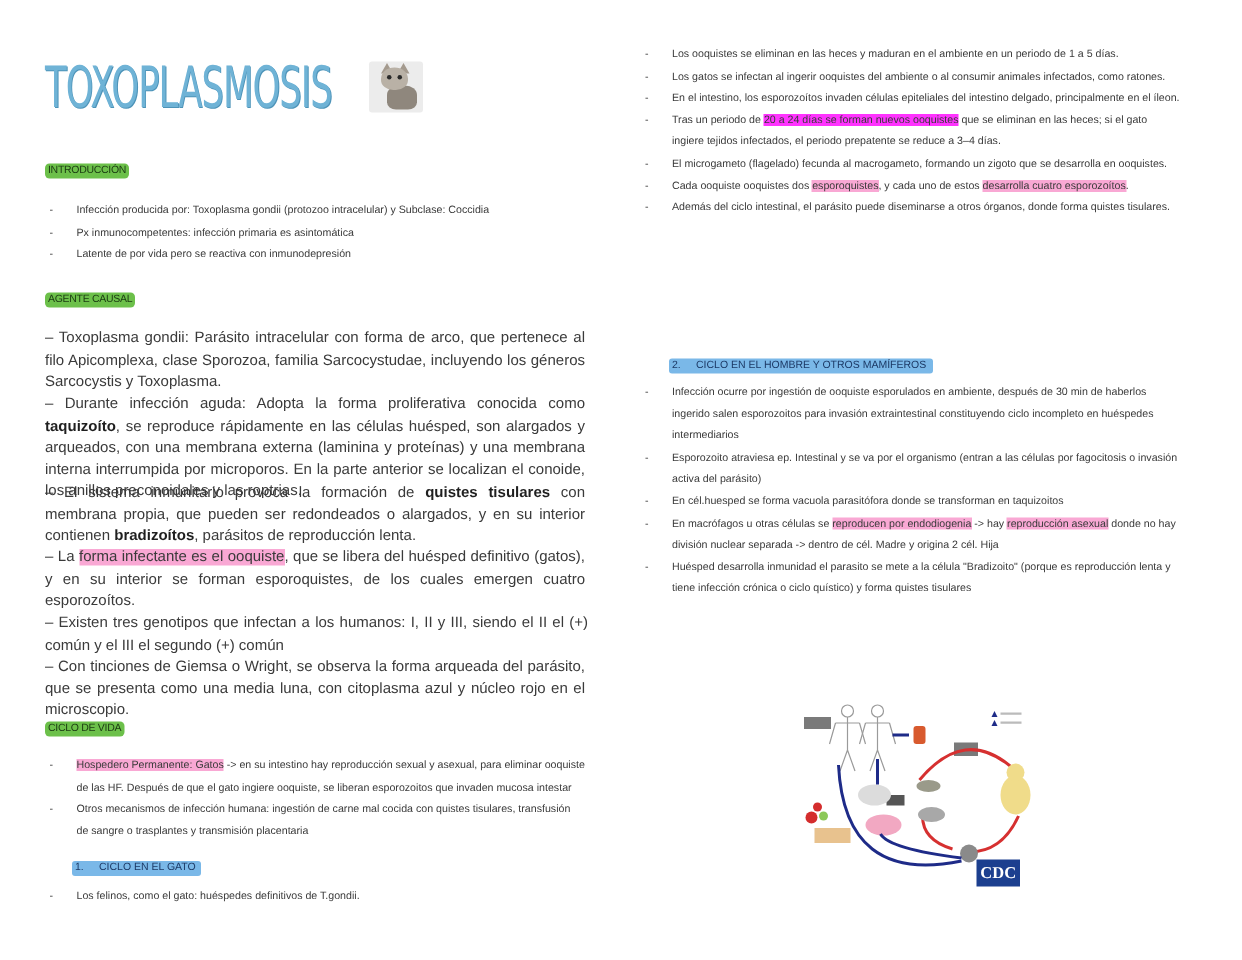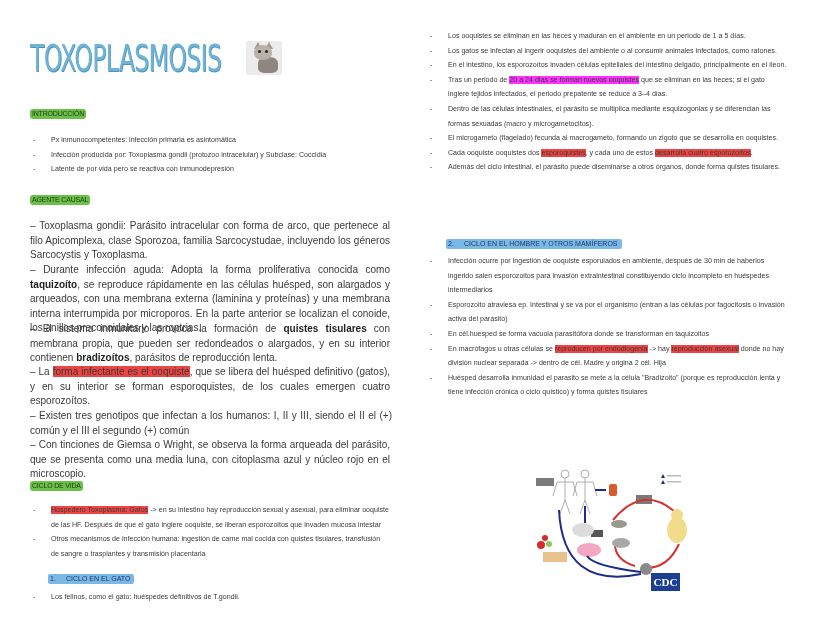--- a/index.html
+++ b/index.html
@@ -13,21 +13,21 @@
   .kitten .head { position:absolute; left:8px; top:4px; width:18px; height:15px; background:#b9b1a6; border-radius:50% 50% 45% 45%; }
   .kitten .ear1 { position:absolute; left:8px; top:1px; width:0; height:0; border-left:4px solid transparent; border-right:4px solid transparent; border-bottom:7px solid #a49a8e; }
   .kitten .ear2 { position:absolute; left:19px; top:1px; width:0; height:0; border-left:4px solid transparent; border-right:4px solid transparent; border-bottom:7px solid #a49a8e; }
   .kitten .body { position:absolute; left:12px; top:16px; width:20px; height:16px; background:#8f877d; border-radius:40% 40% 30% 30%; }
   .kitten .eye1, .kitten .eye2 { position:absolute; top:9px; width:3px; height:3px; background:#2a2a2a; border-radius:50%; }
   .kitten .eye1 { left:12px; } .kitten .eye2 { left:19px; }
   .section-tag { position:absolute; font-size:7px; line-height:10px; padding:0 2px; border-radius:3px; color:#1b3a12;
                  letter-spacing:-0.2px; }
   .green { background:#6cc04a; }
   .blue { background:#7ab8e8; color:#1d3a66; }
-  .hl-yellow { background:#ef4444; }
+  .hl-yellow { background:#f9a8d4; }
   .hl-magenta { background:#ff33ff;margin-top:12px; }
   .bullet-list { position:absolute; margin:0; padding:0; list-style:none; }
   .bullet-list li { position:relative; padding-left:18px; font-size:7.1px; line-height:14.6px; }
   .bullet-list li::before { content:"-"; position:absolute; left:0; top:0; }
   .para { position:absolute; margin:0; font-size:10px; line-height:14.6px; text-align:justify; }
   .num-heading { position:absolute; font-size:7px; line-height:10px; padding:0 4px 0 2px; border-radius:2px; }
   .num-heading .n { display:inline-block; width:16px; }
   b { color:#1f1f1f; }
   .diagram { position:absolute; left:503px; top:468px; width:194px; height:126px; }
 </style>
@@ -42,58 +42,57 @@
       <div class="ear2"></div>
       <div class="head"></div>
     <div class="eye1"></div>
       <div class="eye2"></div>
   </div>
 </div>
 
 <span class="section-tag green" style="left:30px;top:109px;">INTRODUCCIÓN</span>
 
 <ul class="bullet-list" style="left:33px;top:133px;width:355px;">
+  <li>Infección producida por: Toxoplasma gondii (protozoo intracelular) y Subclase: Coccidia</li>
   <li>Px inmunocompetentes: infección primaria es asintomática</li>
-  <li>Infección producida por: Toxoplasma gondii (protozoo intracelular) y Subclase: Coccidia</li>
   <li>Latente de por vida pero se reactiva con inmunodepresión</li>
 </ul>
 
 <span class="section-tag green" style="left:30px;top:195px;">AGENTE CAUSAL</span>
 
 <p class="para" style="left:30px;top:219px;width:360px;">– Toxoplasma gondii: Parásito intracelular con forma de arco, que pertenece al filo Apicomplexa, clase Sporozoa, familia Sarcocystudae, incluyendo los géneros Sarcocystis y Toxoplasma.</p>
 
 <p class="para" style="left:30px;top:263px;width:360px;"><span>– Durante infección aguda: Adopta la forma proliferativa conocida como </span><b>taquizoíto</b><span>, se reproduce rápidamente en las células huésped, son alargados y arqueados, con una membrana externa (laminina y proteínas) y una membrana interna interrumpida por microporos. En la parte anterior se localizan el conoide, los anillos preconoidales y las roptrias.</span></p>
 
 <p class="para" style="left:30px;top:322px;width:360px;"><span>– El sistema inmunitario provoca la formación de </span><b>quistes tisulares</b><span> con membrana propia, que pueden ser redondeados o alargados, y en su interior contienen </span><b>bradizoítos</b><span>, parásitos de reproducción lenta.</span></p>
 
 <p class="para" style="left:30px;top:365px;width:360px;"><span>– La </span><span class="hl-yellow">forma infectante es el ooquiste</span><span>, que se libera del huésped definitivo (gatos), y en su interior se forman esporoquistes, de los cuales emergen cuatro esporozoítos.</span></p>
 
 <p class="para" style="left:30px;top:409px;width:362px;">– Existen tres genotipos que infectan a los humanos: I, II y III, siendo el II el (+) común y el III el segundo (+) común</p>
 
 <p class="para" style="left:30px;top:438px;width:360px;">– Con tinciones de Giemsa o Wright, se observa la forma arqueada del parásito, que se presenta como una media luna, con citoplasma azul y núcleo rojo en el microscopio.</p>
 
 <span class="section-tag green" style="left:30px;top:481px;">CICLO DE VIDA</span>
 
 <ul class="bullet-list" style="left:33px;top:503px;width:357px;">
-  <li><span class="hl-yellow">Hospedero Toxoplasma: Gatos</span><span> -&gt; en su intestino hay reproducción sexual y asexual, para eliminar ooquiste de las HF. Después de que el gato ingiere ooquiste, se liberan esporozoitos que invaden mucosa intestar</span></li>
+  <li><span class="hl-yellow">Hospedero Permanente: Gatos</span><span> -&gt; en su intestino hay reproducción sexual y asexual, para eliminar ooquiste de las HF. Después de que el gato ingiere ooquiste, se liberan esporozoitos que invaden mucosa intestar</span></li>
   <li>Otros mecanismos de infección humana: ingestión de carne mal cocida con quistes tisulares, transfusión de sangre o trasplantes y transmisión placentaria</li>
 </ul>
 
 <span class="num-heading blue" style="left:48px;top:574px;"><span class="n">1.</span><span>CICLO EN EL GATO</span></span>
 
 <ul class="bullet-list" style="left:33px;top:590px;width:357px;">
   <li>Los felinos, como el gato: huéspedes definitivos de T.gondii.</li>
 </ul>
 
 <ul class="bullet-list" style="left:430px;top:29px;width:358px;">
   <li>Los ooquistes se eliminan en las heces y maduran en el ambiente en un periodo de 1 a 5 días.</li>
   <li>Los gatos se infectan al ingerir ooquistes del ambiente o al consumir animales infectados, como ratones.</li>
   <li>En el intestino, los esporozoítos invaden células epiteliales del intestino delgado, principalmente en el íleon.</li>
   <li><span>Tras un periodo de </span><span class="hl-magenta">20 a 24 días se forman nuevos ooquistes</span><span> que se eliminan en las heces; si el gato ingiere tejidos infectados, el periodo prepatente se reduce a 3–4 días.</span></li>
-  <li>Dentro de las células intestinales, el parásito se multiplica mediante esquizogonias y se diferencian las formas sexuadas (macro y microgametocitos).</li>
   <li>El microgameto (flagelado) fecunda al macrogameto, formando un zigoto que se desarrolla en ooquistes.</li>
   <li><span>Cada ooquiste ooquistes dos </span><span class="hl-yellow">esporoquistes</span><span>, y cada uno de estos </span><span class="hl-yellow">desarrolla cuatro esporozoítos</span><span>.</span></li>
   <li>Además del ciclo intestinal, el parásito puede diseminarse a otros órganos, donde forma quistes tisulares.</li>
 </ul>
 
 <span class="num-heading blue" style="left:446px;top:239px;"><span class="n">2.</span><span>CICLO EN EL HOMBRE Y OTROS MAMÍFEROS</span></span>
 
 <ul class="bullet-list" style="left:430px;top:254px;width:358px;">
   <li>Infección ocurre por ingestión de ooquiste esporulados en ambiente, después de 30 min de haberlos ingerido salen esporozoitos para invasión extraintestinal constituyendo ciclo incompleto en huéspedes intermediarios</li>
   <li>Esporozoito atraviesa ep. Intestinal y se va por el organismo (entran a las células por fagocitosis o invasión activa del parásito)</li>

